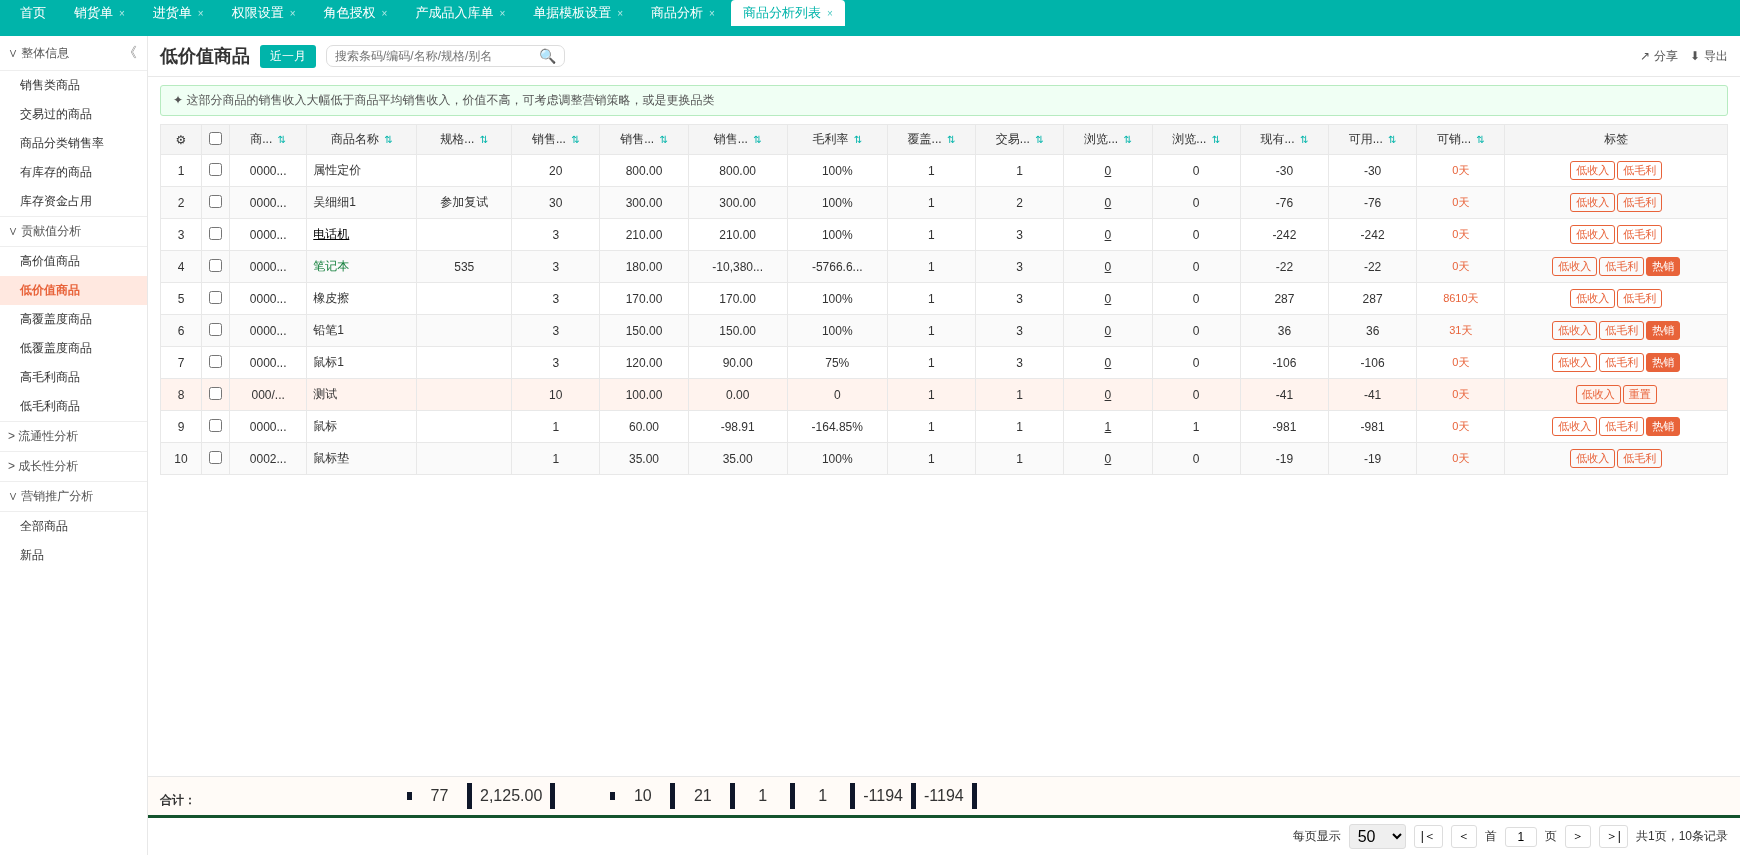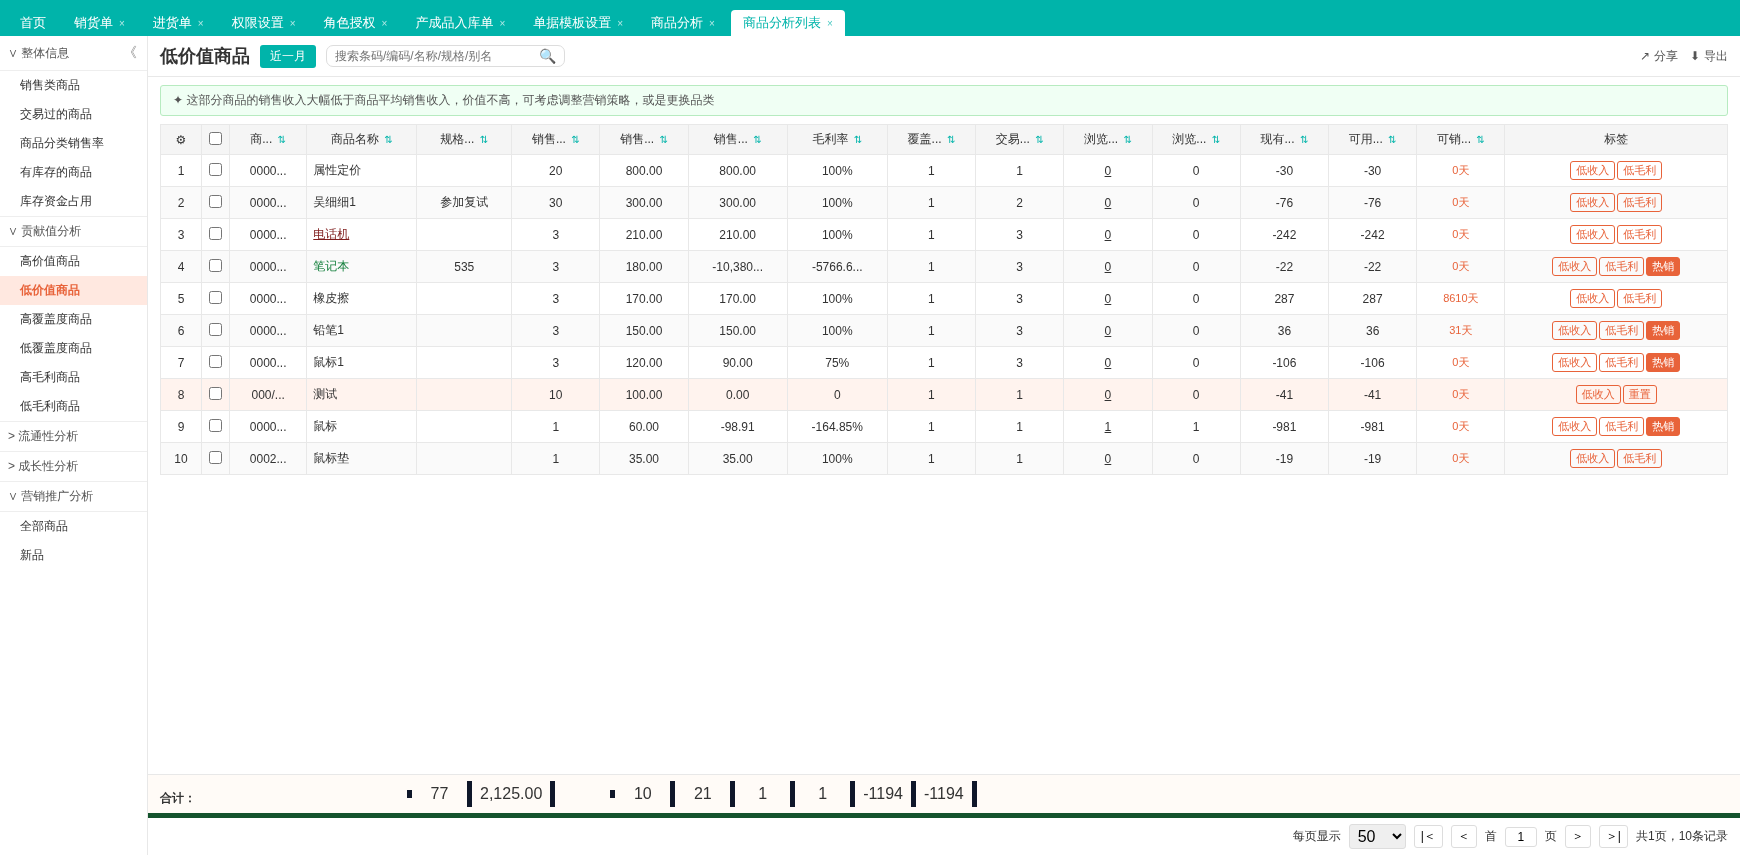--- a/index.html
+++ b/index.html
@@ -3,21 +3,21 @@
   <meta charset="utf-8">
   <style>
     * { box-sizing: border-box; margin: 0; padding: 0; }
     body { font-family: "Microsoft YaHei", Arial, sans-serif; font-size: 12px; background: #f5f5f5; color: #333; overflow: hidden; }
 
     
     .top-nav {
       background: #00b4aa;
       height: 36px;
       display: flex;
-      align-items: flex-end;
+      align-items: flex-start;
       padding: 0 8px;
       gap: 4px;
     }
     .nav-item {
       color: #fff;
       padding: 4px 12px;
       cursor: pointer;
       font-size: 13px;
       white-space: nowrap;
       display: flex; align-items: center; gap: 4px;
@@ -176,21 +176,21 @@
       font-size: 16px;
     }
 
     
     .pagination-bar {
       display: flex;
       align-items: center;
       justify-content: flex-end;
       padding: 6px 12px;
       gap: 8px;
-      border-top: 5px solid #14532d;
+      border-top: 3px solid #14532d;
       background: #fff;
       font-size: 12px;
     }
     .page-size-select {
       border: 1px solid #ddd;
       padding: 2px 4px;
       border-radius: 3px;
       font-size: 16px;
     }
     .page-btn {
@@ -362,21 +362,21 @@
               <td>0</td>
               <td>-76</td>
               <td>-76</td>
               <td><span class="day-badge">0天</span></td>
               <td><span class="tag tag-orange">低收入</span><span class="tag tag-orange">低毛利</span></td>
             </tr>
             <tr>
               <td>3</td>
               <td><input type="checkbox" style=""></td>
               <td>0000...</td>
-              <td class="left-align" style="cursor: pointer; color: #7f1d1d; text-decoration: underline;">电话机</td>
+              <td class="left-align" style="cursor: pointer; color: #000000; text-decoration: underline;">电话机</td>
               <td></td>
               <td>3</td>
               <td>210.00</td>
               <td>210.00</td>
               <td>100%</td>
               <td>1</td>
               <td>3</td>
               <td><span class="underline-link" style="cursor: pointer;">0</span></td>
               <td>0</td>
               <td>-242</td>

